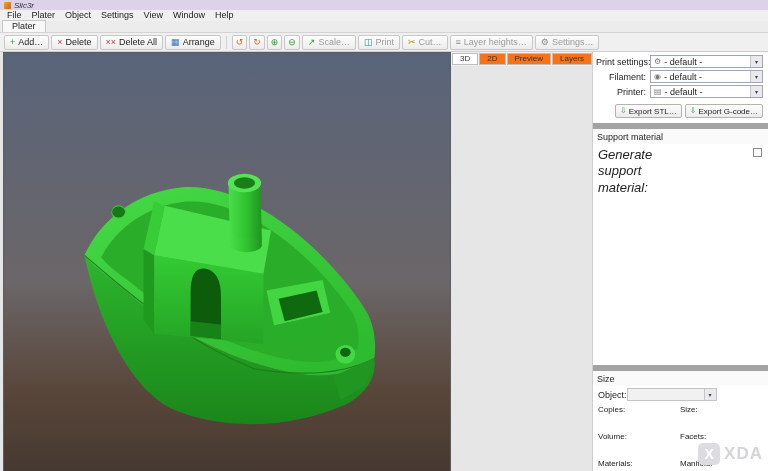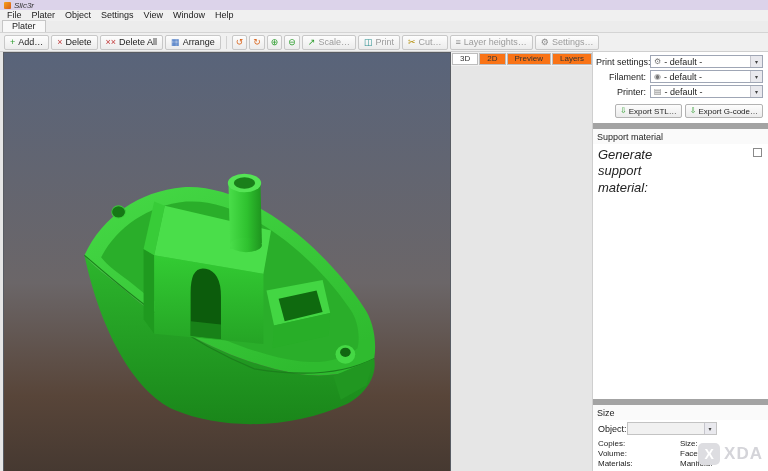--- a/index.html
+++ b/index.html
@@ -53,21 +53,21 @@
   .export-btn{ display:inline-flex; align-items:center; gap:2px; font-size:8px; height:14px; padding:0 4px;
                border:1px solid #b3b3b3; border-radius:2px; background:linear-gradient(#fdfdfd,#ebebeb); color:#222; }
   .export-icon{ color:#2f9e2f; font-size:8px; line-height:1; }
   .section-header{ font-size:9px; color:#222; padding:3px 4px 2px; border-top:6px solid #a3a3a3; background:#fafafa; }
   .support-row{ display:flex; align-items:flex-start; padding:3px 6px 0 5px; }
   .support-label{ width:86px; font-size:13px; color:#222; line-height:1.25;font-style:italic; }
   .checkbox{ margin-left:auto; width:9px; height:9px; border:1px solid #8a8a8a; background:#fff; margin-top:1px; }
   .panel-spacer{ flex:1; }
   .object-row{ display:flex; align-items:center; gap:0; padding:2px 5px 2px 5px; }
   .object-row .combo{ flex:0 0 90px; }
-  .info-grid{ display:grid; grid-template-columns:82px 1fr; row-gap:1px; font-size:8px; color:#222; padding:2px 14px 4px 5px; }
+  .info-grid{ display:grid; grid-template-columns:82px 1fr; row-gap:18px; font-size:8px; color:#222; padding:2px 14px 4px 5px; }
   
   .watermark{ position:absolute; right:5px; bottom:6px; display:flex; align-items:center; gap:4px; pointer-events:none; }
   .wm-icon{ width:22px; height:22px; border-radius:5px; background:#dddde1; color:#fff; font-weight:bold; font-size:14px;
             display:flex; align-items:center; justify-content:center; }
   .wm-text{ font-size:17px; font-weight:700; color:#d4d4d9; letter-spacing:1px; }
 </style>
 </head>
 <body>
 
 <div class="window">

